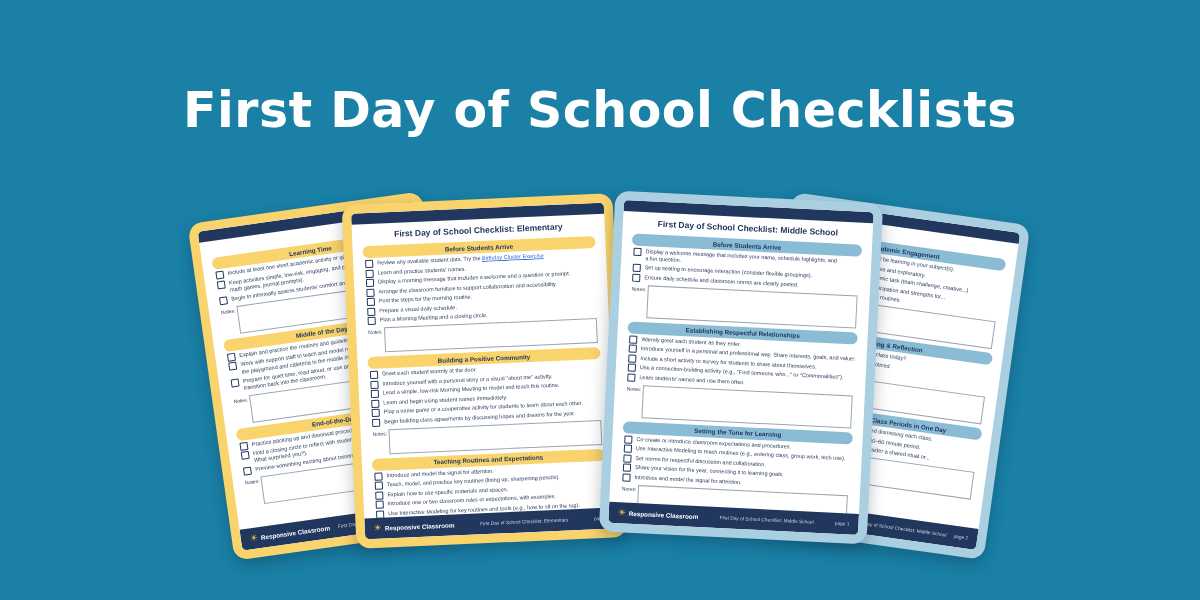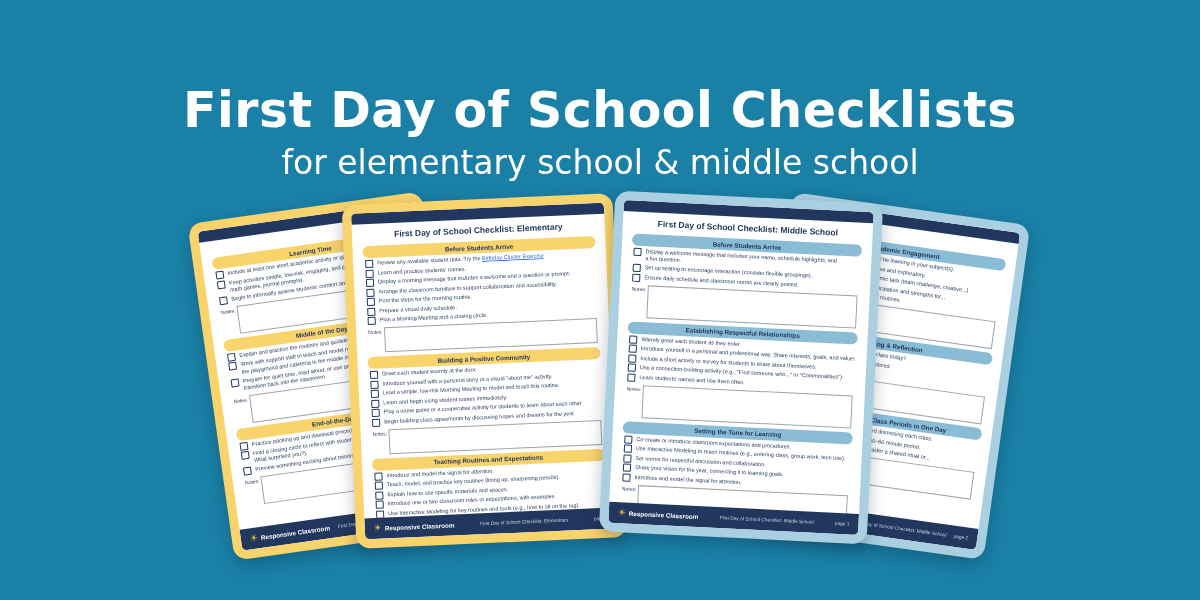--- a/index.html
+++ b/index.html
@@ -45,21 +45,20 @@
   .footer-center{flex:1 1 auto;text-align:center;color:#c9d4e4;font-size:4.8px;white-space:nowrap;overflow:hidden;}
   .footer-page{flex:none;color:#c9d4e4;font-size:4.8px;white-space:nowrap;}
 </style>
 </head>
 <body>
 
 <div class="stage">
 
   <div class="hero">
     <div class="hero-title">First Day of School Checklists</div>
-    <div class="hero-sub">for elementary school &amp; middle school</div>
   </div>
 
   <div class="doc yellow back" id="doc-elem-p2" style="left:210px;top:206px;width:218px;height:322px;transform:rotate(-8deg);z-index:1;">
     <div class="page">
       <div class="topbar"></div>
 
       <div class="sections">
           <div class="banner yellow">Learning Time</div>
           <div class="item">
             <span class="checkbox"></span>

